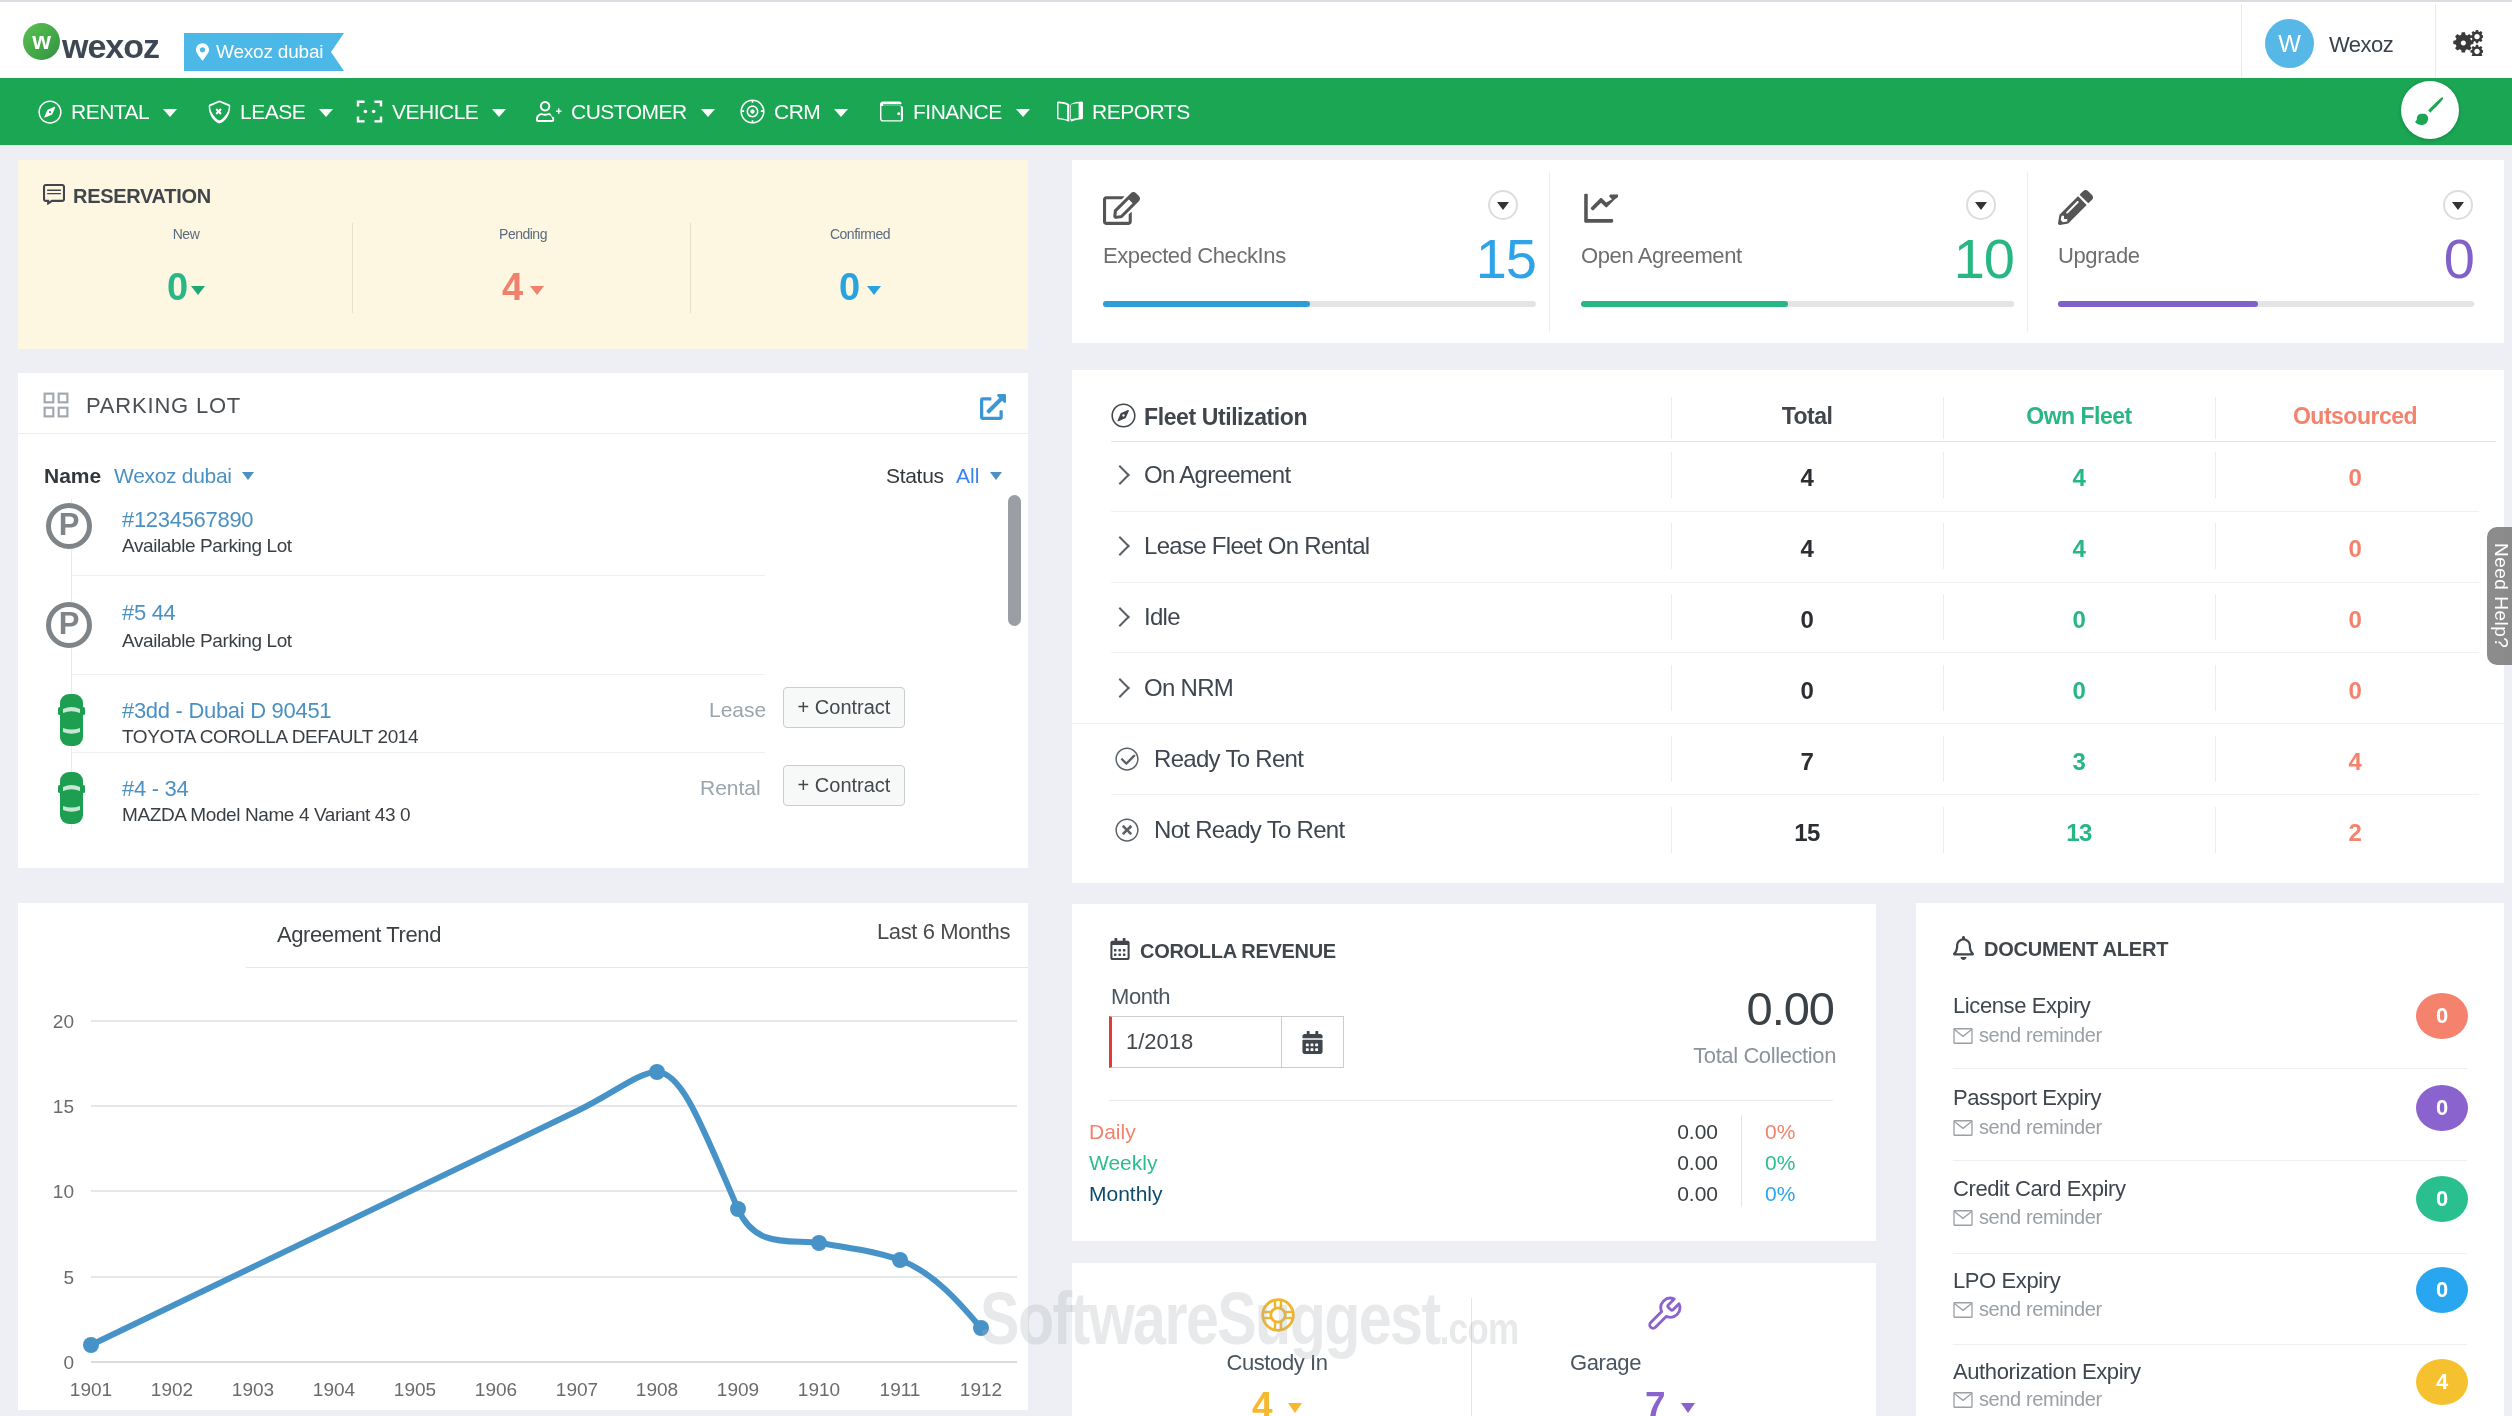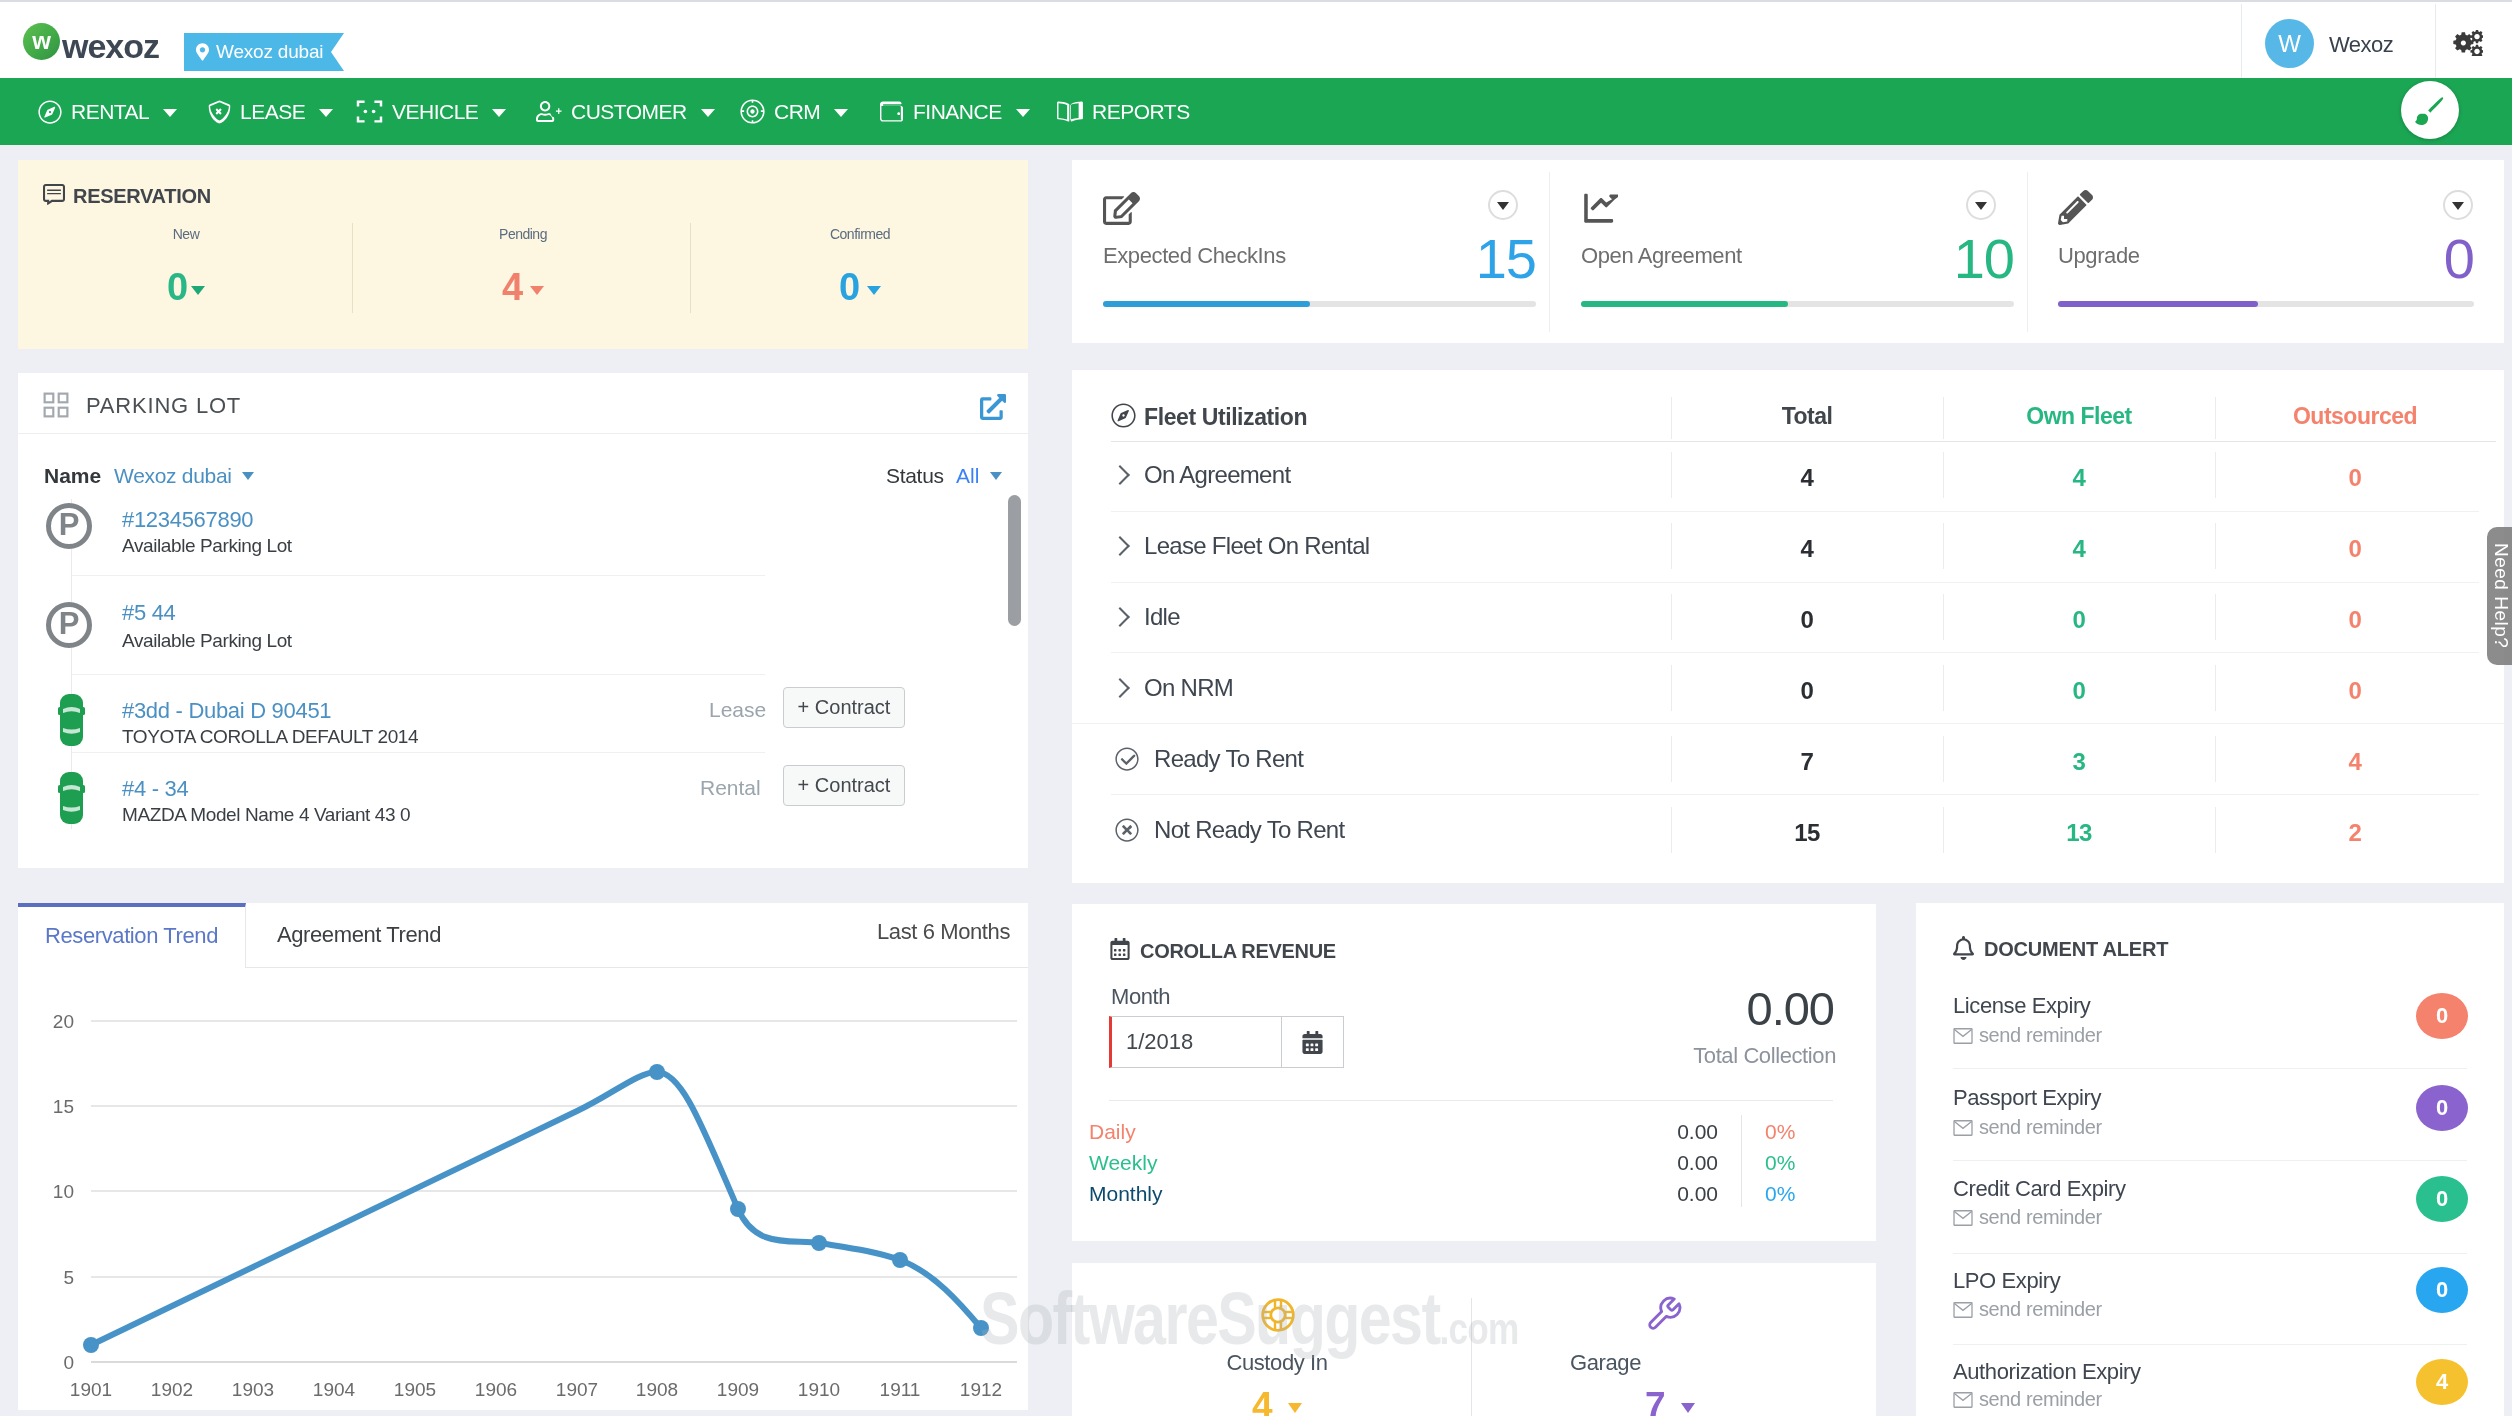--- a/index.html
+++ b/index.html
@@ -247,21 +247,20 @@
     </svg>
   <div class="pitem-id abs" style="left:104px; top:403px">#4 - 34</div>
   <div class="pitem-sub abs" style="left:104px; top:431px">MAZDA Model Name 4 Variant 43 0</div>
   <div class="typeLab" style="left:682px; top:403px">Rental</div>
   <div class="contractBtn" style="top:392px">+ Contract</div>
 
   <div class="abs" style="left:990px; top:122px; width:13px; height:131px; background:#9b9fa3; border-radius:7px"></div>
 </div>
 
 <div class="card" id="chartCard">
-  <div id="tabActive">Reservation Trend</div>
   <div id="tabBarLine"></div>
   <div id="tabInactive">Agreement Trend</div>
   <div id="last6">Last 6 Months</div>
   <svg class="abs" style="left:0; top:65px" width="1010" height="442" viewBox="0 0 1010 442">
     <g stroke="#cfcfcf" stroke-width="1">
       <line x1="73" y1="53" x2="999" y2="53"></line>
       <line x1="73" y1="138" x2="999" y2="138"></line>
       <line x1="73" y1="223" x2="999" y2="223"></line>
       <line x1="73" y1="309" x2="999" y2="309"></line>
     </g>

